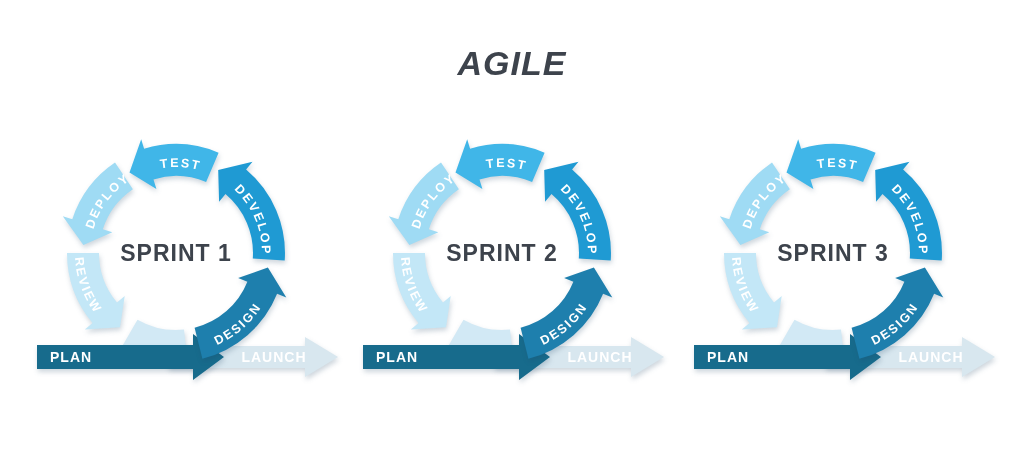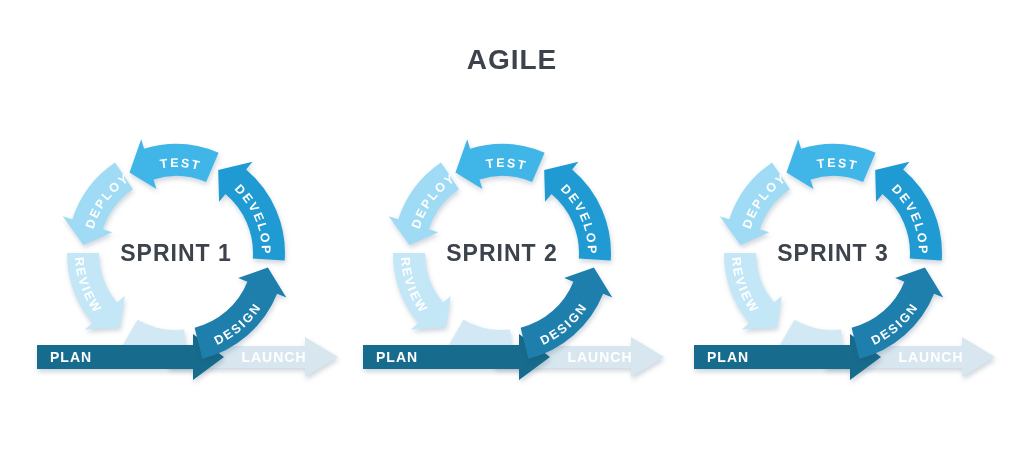--- a/index.html
+++ b/index.html
@@ -1,22 +1,22 @@
 <!DOCTYPE html>
 <html><head>
 <meta charset="utf-8">
 <title>AGILE</title>
 <style>
   html,body{margin:0;padding:0;background:#ffffff;}
   body{font-family:"Liberation Sans",sans-serif;}
   .canvas{position:relative;width:1024px;height:455px;background:#ffffff;overflow:hidden;}
   .page-title{
     position:absolute;top:44px;left:0;width:100%;
-    text-align:center;font-size:28px;font-weight:bold;
-    letter-spacing:1px;color:#3d434c;
+    text-align:center;font-size:34px;font-weight:bold;
+    letter-spacing:1px;color:#3d434c;font-style:italic;
   }
   .sprint{position:absolute;top:115px;}
   svg text, svg textPath{font-family:"Liberation Sans",sans-serif;font-weight:bold;}
   .arc-label{font-size:12.5px;letter-spacing:2px;fill:#ffffff;}
   .band-label{font-size:14px;letter-spacing:1px;fill:#ffffff;}
   .sprint-title{font-size:23px;letter-spacing:1px;fill:#3d434c;}
   path.arrow{filter:drop-shadow(1.5px 3px 2.5px rgba(30,70,100,0.22));}
 </style>
 </head>
 <body>

